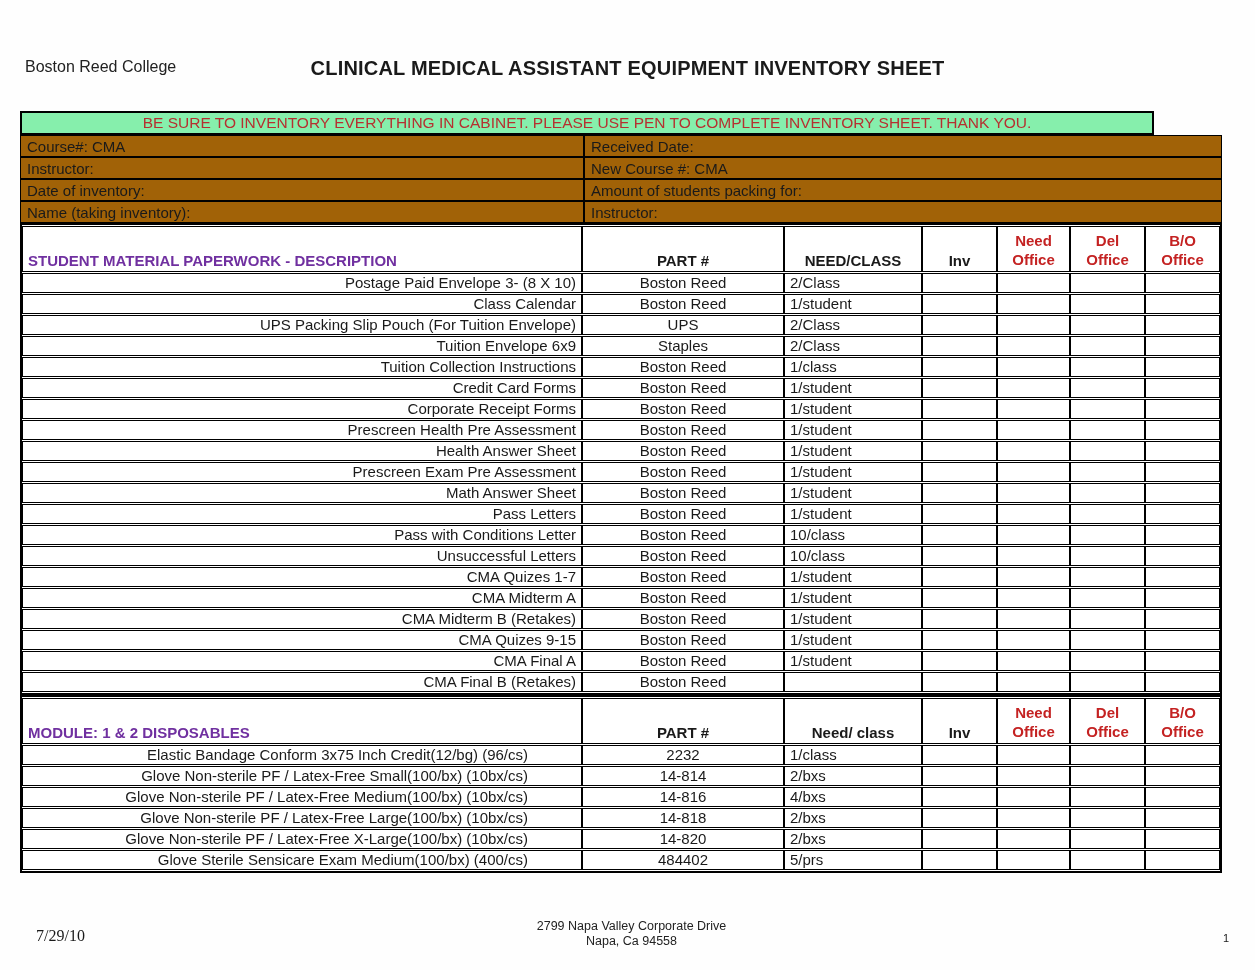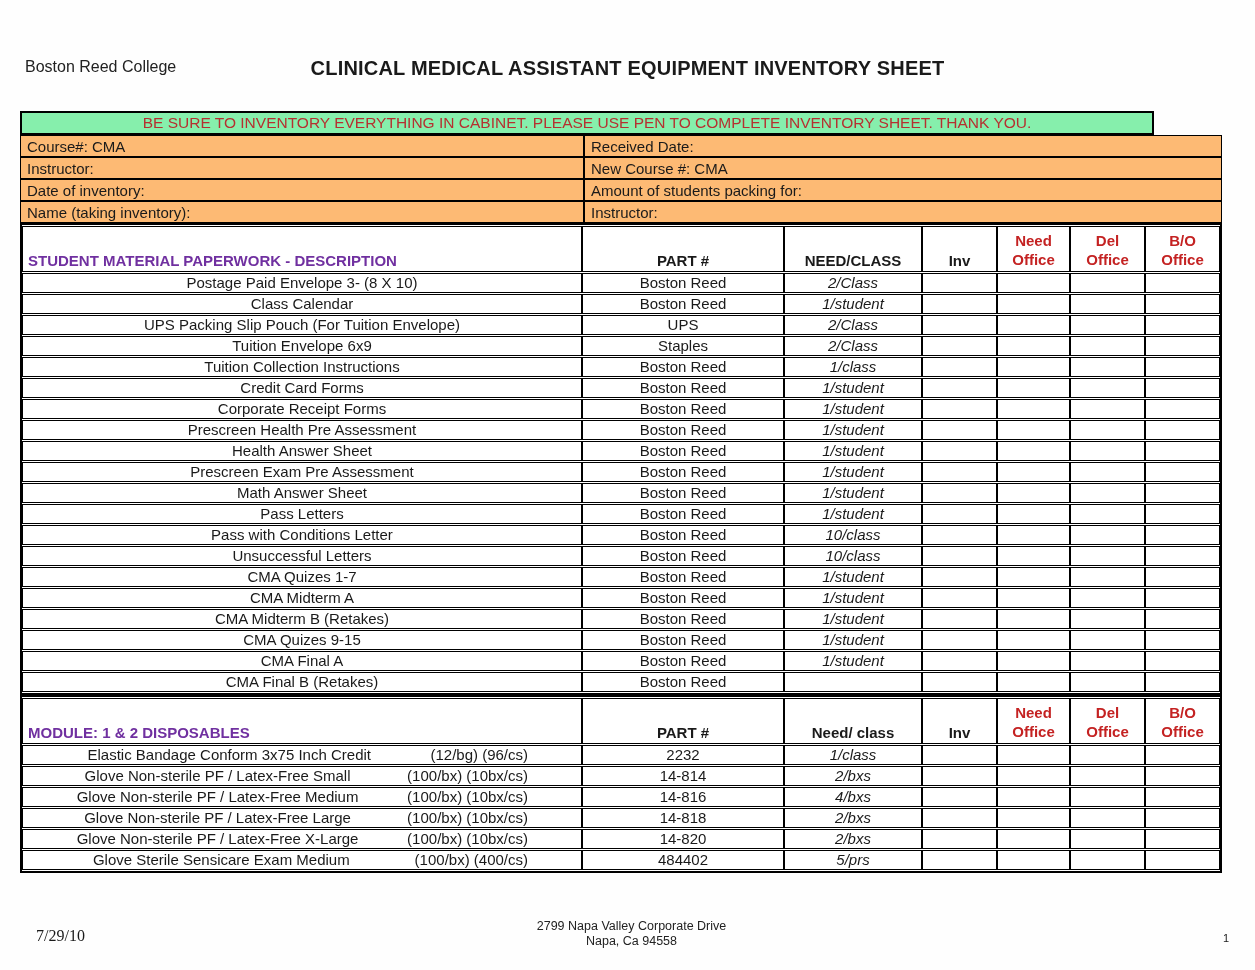--- a/index.html
+++ b/index.html
@@ -23,39 +23,39 @@
 
   
   .banner{
     width:1134px;height:24px;border:2px solid #000;background:#86efac;
     text-align:center;line-height:20px;font-size:15.5px;color:var(--banner-red);
   }
 
   
   .form-table{width:1202px;border-collapse:separate;border-spacing:0;table-layout:fixed;}
   .form-table td{
-    border:1px solid #000;height:22px;padding:0 6px;font-size:15px;background:#fdba74;
+    border:1px solid #000;height:22px;padding:0 6px;font-size:15px;background:#a16207;
     white-space:nowrap;overflow:hidden;
   }
 
   
   .inv-table{
     width:1202px;border:2px solid #000;border-collapse:separate;border-spacing:0 1px;
     table-layout:fixed;background:#fff;
   }
   .inv-table th,.inv-table td{border:1px solid #000;background:#fff;white-space:nowrap;overflow:hidden;}
   .inv-table th{height:46px;vertical-align:bottom;font-size:15px;font-weight:bold;padding:2px 5px;}
   .th-title{text-align:left;color:var(--section-purple);}
   .th-part,.th-need,.th-inv{text-align:center;}
   .th-office{text-align:center;color:var(--header-red);line-height:19px;}
   .inv-table td{height:20px;line-height:16px;font-size:15px;padding:1px 5px;}
-  .td-desc{text-align:center;margin-top:16px;}
+  .td-desc{text-align:right;margin-top:16px;}
   .td-desc .spec{float:right;margin-right:48px;}
   .td-part{text-align:center;}
-  .td-need{text-align:center;padding-right:3px;font-style:italic;}
+  .td-need{text-align:left;padding-right:3px;}
 
   
   .footer{position:absolute;left:8px;right:0;top:891px;height:45px;margin-top:28px;}
   .f-date{position:absolute;left:28px;top:8px;font-family:"Liberation Serif",serif;font-size:16px;}
   .f-addr{text-align:center;font-size:12.5px;line-height:15px;color:#222;}
   .f-page{position:absolute;right:26px;top:13px;font-size:11px;}
 </style>
 </head>
 <body>
 

